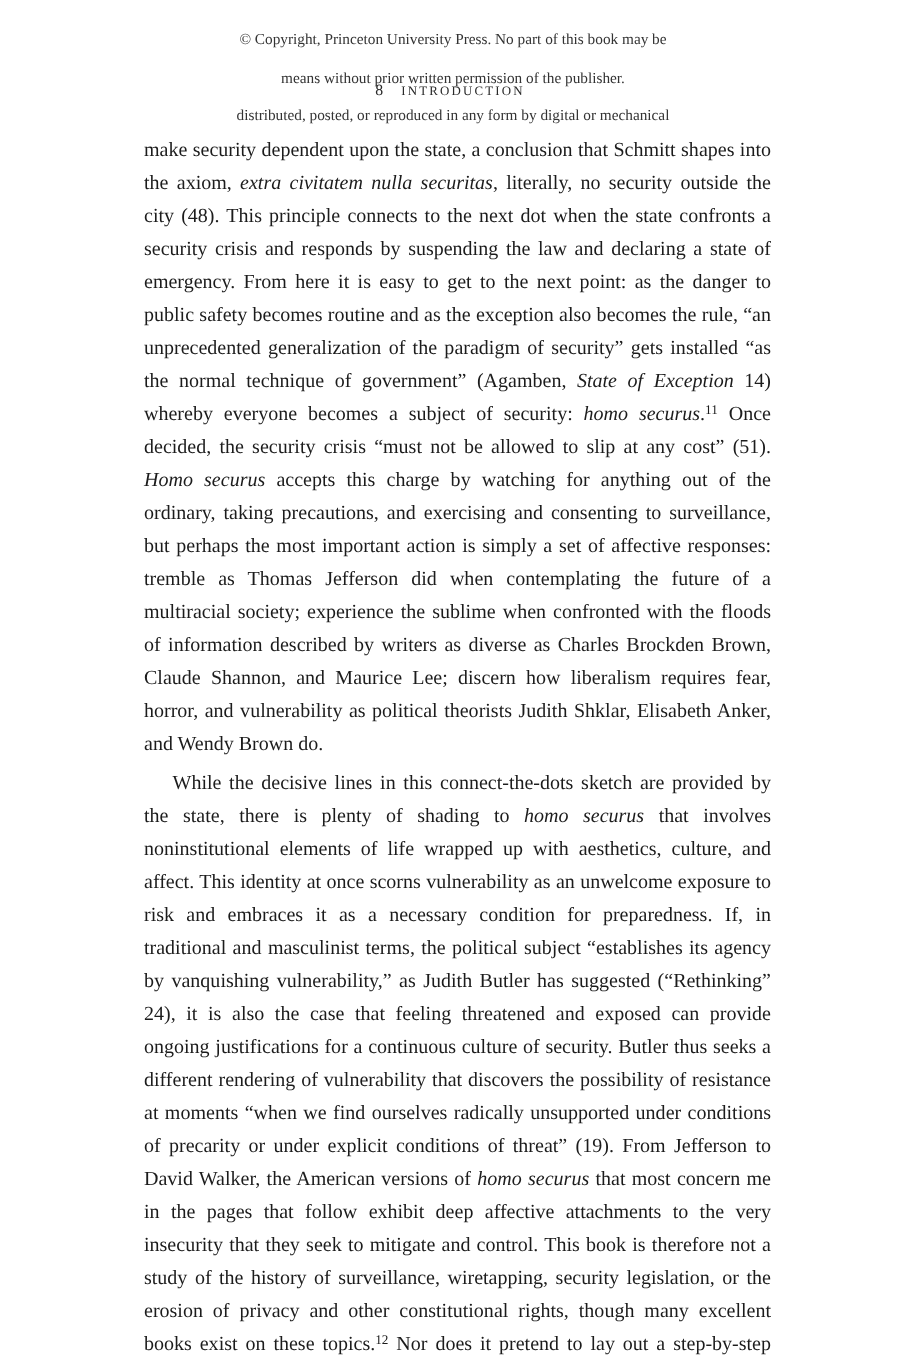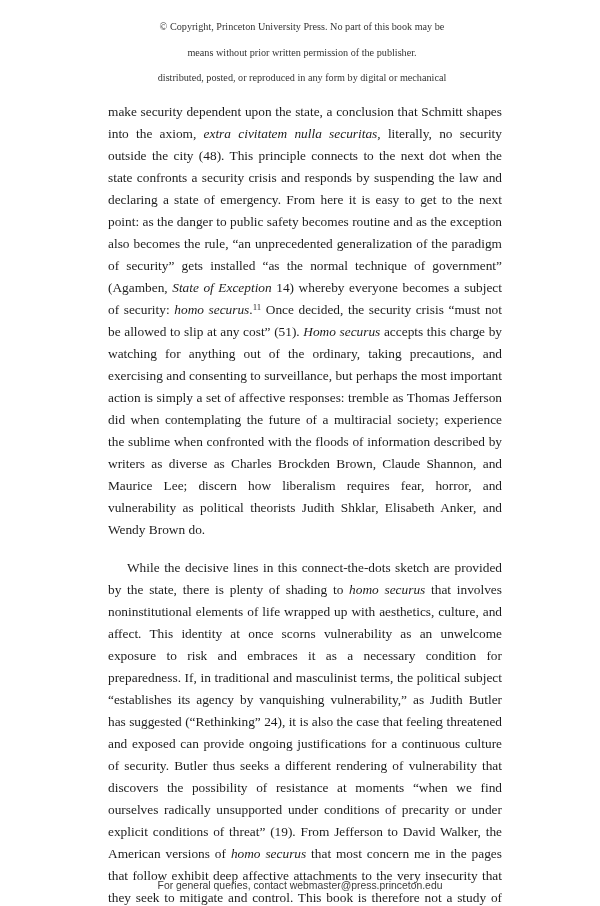--- a/index.html
+++ b/index.html
@@ -61,21 +61,21 @@
     font-family: "Liberation Serif", serif;
     font-size: 13.35px;
     line-height: 22.0px;
     color: #1c1c1c;
     text-align: justify;
     text-justify: inter-word;
     -webkit-hyphens: none;
     hyphens: none;
   }
   .body-text p {
-    margin: 16px;
+    margin: 4px;
   }
   .body-text p.indent {
     text-indent: 19px;
   }
   .body-text i { font-style: italic; }
   .body-text sup {
     font-size: 0.66em;
     vertical-align: 0.48em;
     line-height: 0;
   }
@@ -96,24 +96,26 @@
 <body>
 
 <div class="page">
 
   <div class="copyright">
     <p>© Copyright, Princeton University Press. No part of this book may be</p>
     <p>means without prior written permission of the publisher.</p>
     <p>distributed, posted, or reproduced in any form by digital or mechanical</p>
   </div>
 
+  <div class="running-head">
+    <span class="folio">8</span><span class="title">INTRODUCTION</span>
+  </div>
 
   <div class="body-text">
 
     <p><span>make security dependent upon the state, a conclusion that Schmitt shapes into the axiom, </span><i>extra civitatem nulla securitas</i><span>, literally, no security outside the city (48). This principle connects to the next dot when the state confronts a security crisis and responds by suspending the law and declaring a state of emergency. From here it is easy to get to the next point: as the danger to public safety becomes routine and as the exception also becomes the rule, “an unprecedented generalization of the paradigm of security” gets installed “as the normal technique of government” (Agamben, </span><i>State of Exception</i><span> 14) whereby everyone becomes a subject of security: </span><i>homo securus</i><span>.</span><sup>11</sup><span> Once decided, the security crisis “must not be allowed to slip at any cost” (51). </span><i>Homo securus</i><span> accepts this charge by watching for anything out of the ordinary, taking precautions, and exercising and consenting to surveillance, but perhaps the most important action is simply a set of affective responses: tremble as Thomas Jefferson did when contemplating the future of a multiracial society; experience the sublime when confronted with the floods of information described by writers as diverse as Charles Brockden Brown, Claude Shannon, and Maurice Lee; discern how liberalism requires fear, horror, and vulnerability as political theorists Judith Shklar, Elisabeth Anker, and Wendy Brown do.</span></p>
 
     <p class="indent"><span>While the decisive lines in this connect-the-dots sketch are provided by the state, there is plenty of shading to </span><i>homo securus</i><span> that involves noninstitutional elements of life wrapped up with aesthetics, culture, and affect. This identity at once scorns vulnerability as an unwelcome exposure to risk and embraces it as a necessary condition for preparedness. If, in traditional and masculinist terms, the political subject “establishes its agency by vanquishing vulnerability,” as Judith Butler has suggested (“Rethinking” 24), it is also the case that feeling threatened and exposed can provide ongoing justifications for a continuous culture of security. Butler thus seeks a different rendering of vulnerability that discovers the possibility of resistance at moments “when we find ourselves radically unsupported under conditions of precarity or under explicit conditions of threat” (19). From Jefferson to David Walker, the American versions of </span><i>homo securus</i><span> that most concern me in the pages that follow exhibit deep affective attachments to the very insecurity that they seek to mitigate and control. This book is therefore not a study of the history of surveillance, wiretapping, security legislation, or the erosion of privacy and other constitutional rights, though many excellent books exist on these topics.</span><sup>12</sup><span> Nor does it pretend to lay out a step-by-step account of how national security has grown to become an indispensable multibillion-dollar undertaking. Instead, it offers a</span></p>
 
   </div>
 
-  <div class="footer">For general queries, contact webmaster@press.princeton.edu</div>
 
 </div>
 
 </body></html>

